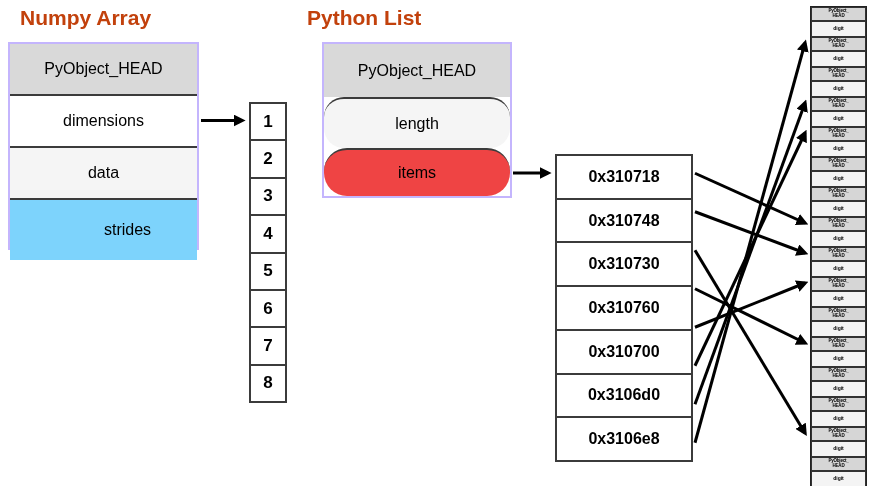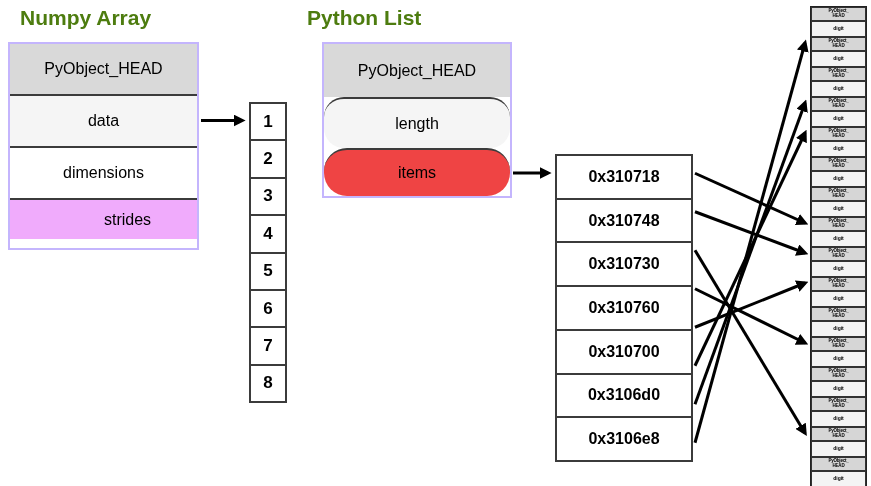--- a/index.html
+++ b/index.html
@@ -2,21 +2,21 @@
 <html><head>
 <meta charset="utf-8">
 <style>
   html,body{margin:0;padding:0;background:#ffffff;}
   .canvas{
     position:relative;width:871px;height:486px;background:#ffffff;
     font-family:"Liberation Sans","DejaVu Sans",sans-serif;color:#000;
     overflow:hidden;
   }
   .title{
-    position:absolute;font-size:21px;font-weight:700;color:#4d7c0f;white-space:nowrap;
+    position:absolute;font-size:21px;font-weight:700;color:#c2410c;white-space:nowrap;
   }
   .structbox{
     position:absolute;border:2px solid #c4b5fd;box-sizing:border-box;background:#fff;
   }
   .structrow{
     display:flex;align-items:center;justify-content:center;
     font-size:16px;box-sizing:border-box;
   }
   .structrow + .structrow{border-top:2px solid #3b3b3b;}
   .cellcol{
@@ -46,23 +46,23 @@
 </head>
 <body>
 
 <div class="canvas">
 
   <div class="title" style="left:20px;top:6px;">Numpy Array</div>
   <div class="title" style="left:307px;top:6px;">Python List</div>
 
   <div class="structbox" style="left:8px;top:42px;width:191px;height:208px;">
     <div class="structrow" style="height:50px;background:#d9d9d9;">PyObject_HEAD</div>
+    <div class="structrow" style="height:52px;background:#ffffff;">dimensions</div>
     <div class="structrow" style="height:52px;background:#f5f5f5;">data</div>
-    <div class="structrow" style="height:52px;background:#ffffff;">dimensions</div>
-    <div class="structrow" style="height:41px;background:#f0abfc;padding-left:48px;">strides</div>
+    <div class="structrow" style="height:62px;background:#7dd3fc;padding-left:48px;">strides</div>
   </div>
 
   <div class="cellcol" id="numbers-col" style="left:249px;top:102px;width:38px;height:301px;">
       <div class="cell">1</div>
       <div class="cell">2</div>
       <div class="cell">3</div>
       <div class="cell">4</div>
       <div class="cell">5</div>
       <div class="cell">6</div>
       <div class="cell">7</div>

